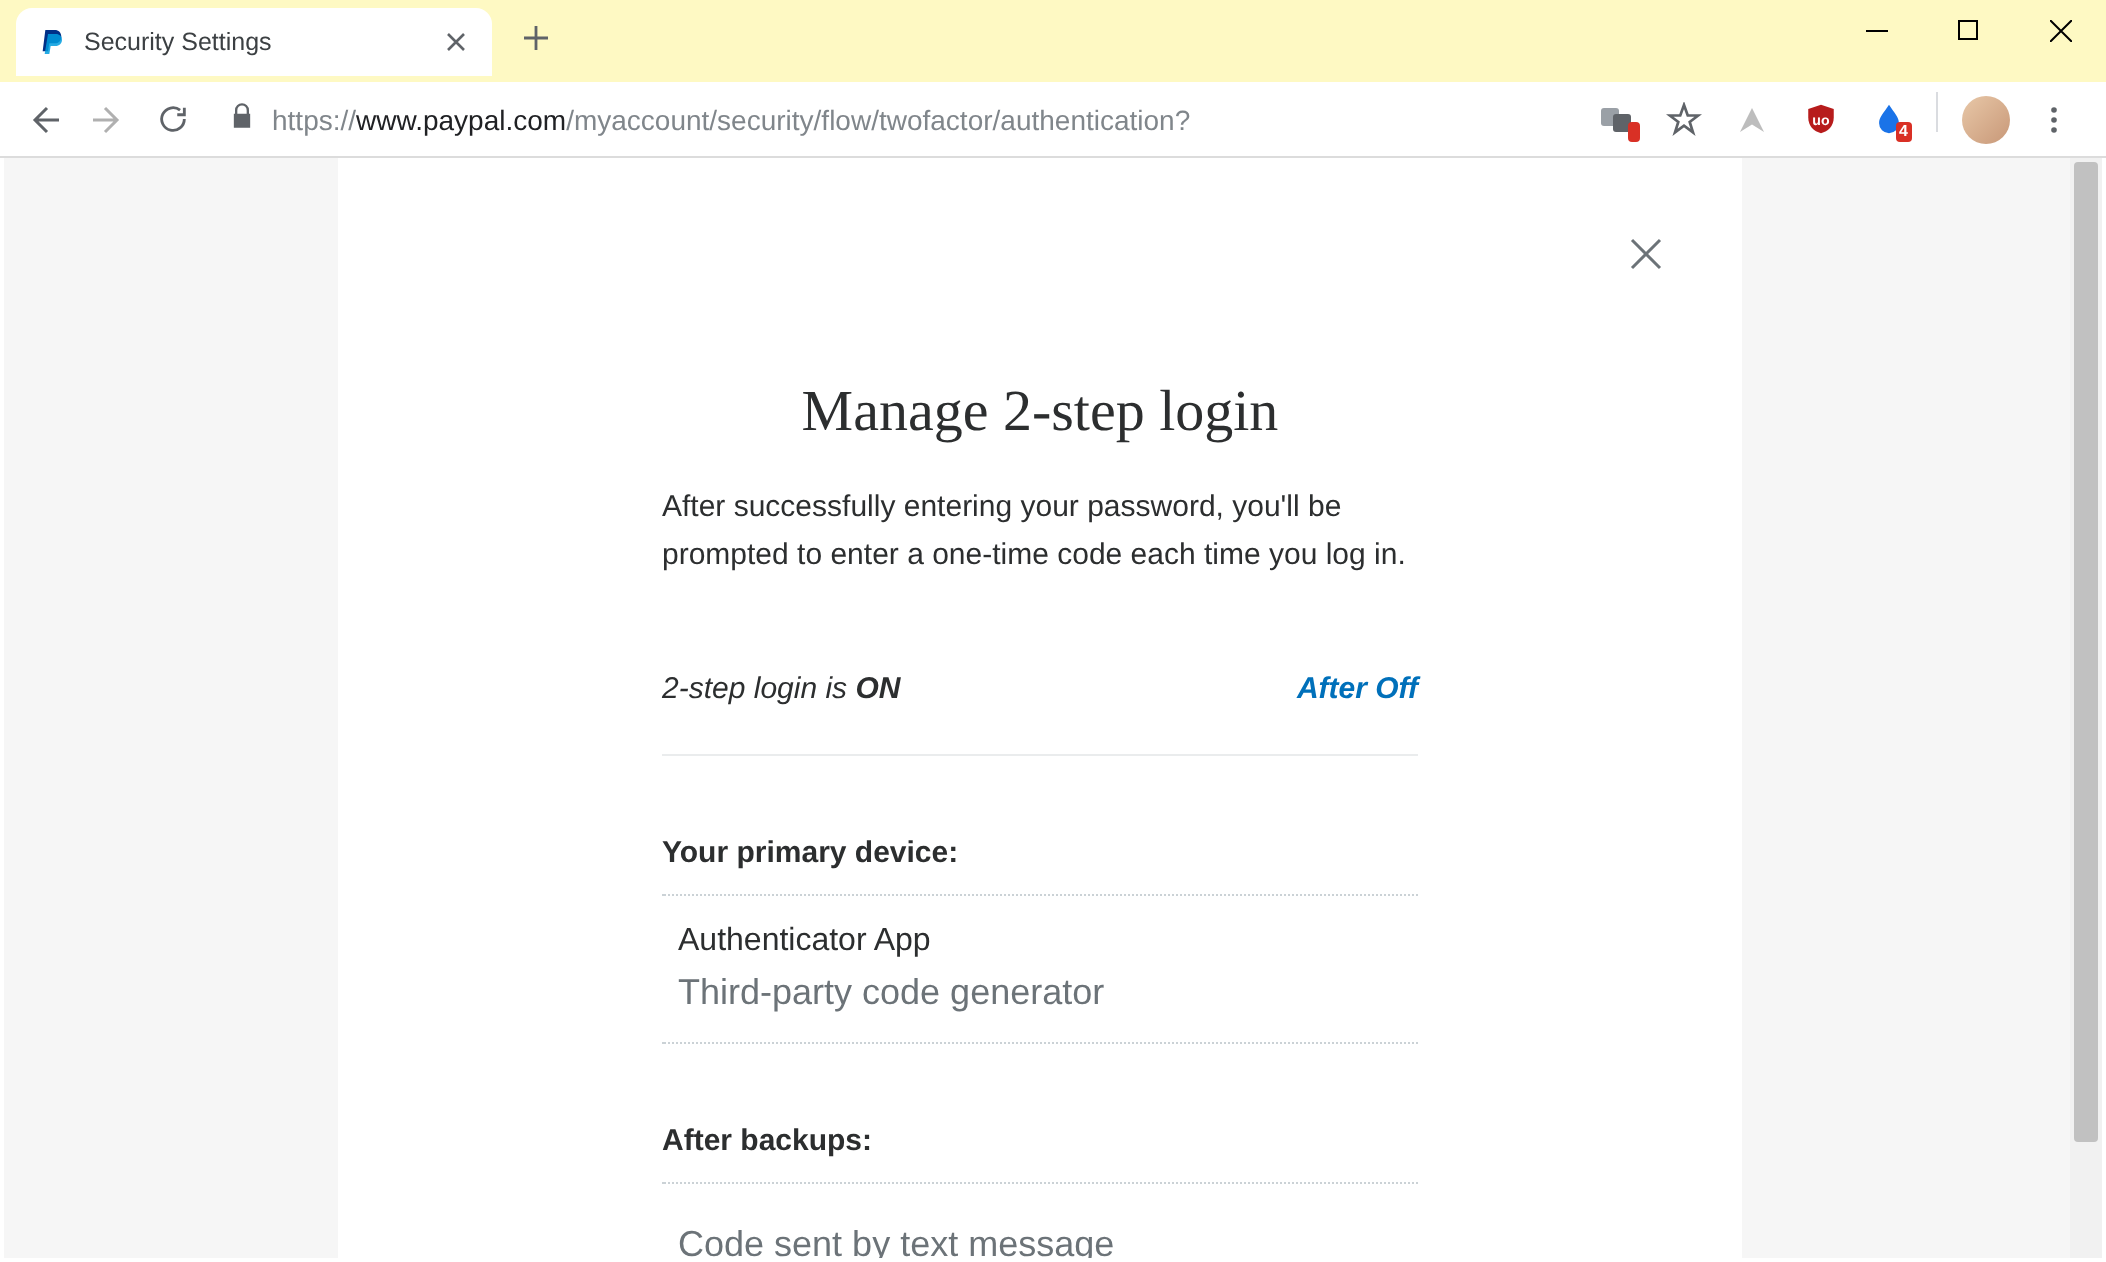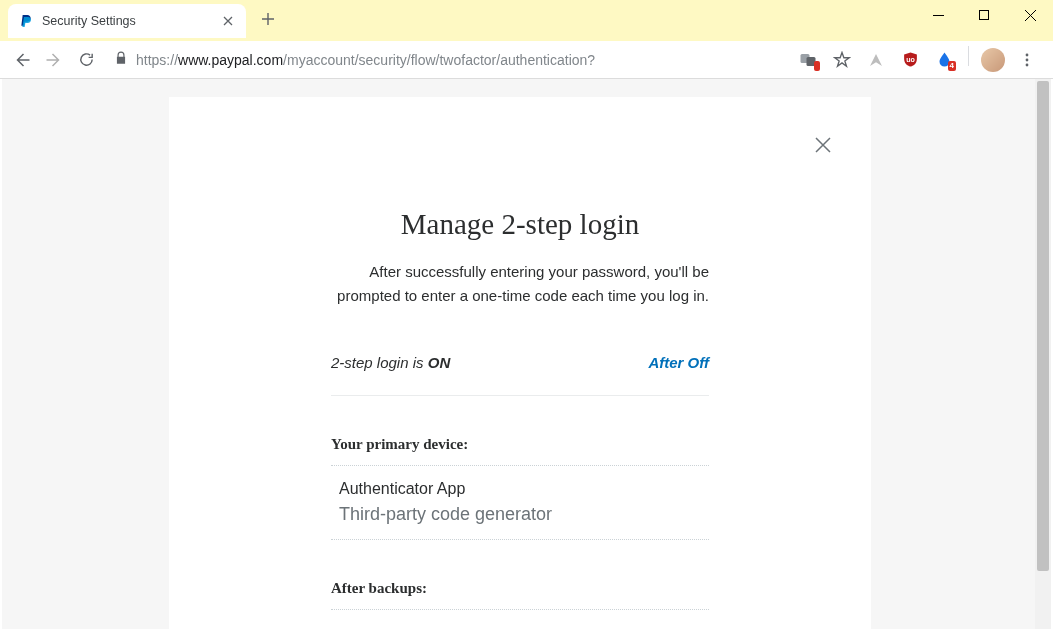--- a/index.html
+++ b/index.html
@@ -26,29 +26,29 @@
     .ext-icon { width:28px; height:28px; display:flex; align-items:center; justify-content:center; position:relative; cursor:pointer;}
     .ext-badge { position:absolute; bottom:3px; right:2px; background:#d93025; color:#fff; font-size:8px; font-weight:bold; padding:0 2px; border-radius:2px; line-height:10px;}
     .avatar { width:24px; height:24px; border-radius:50%; background:linear-gradient(135deg,#e8c8a8,#c89878); }
     .divider-v { width:1px; height:20px; background:#dadce0; margin:0 4px; }
     
     .viewport { position:absolute; top:79px; left:2px; right:2px; bottom:2px; background:#f6f6f6; }
     .viewport-inner { position:absolute; inset:0; overflow:hidden; }
     .scrollbar-track { position:absolute; right:0; top:0; bottom:0; width:16px; background:#f1f1f1; }
     .scrollbar-thumb { position:absolute; right:2px; top:2px; width:12px; height:490px; background:#c1c1c1; border-radius:2px; }
     
-    .page-card { position:absolute; left:167px; top:18px; width:702px; bottom:0; background:#fff; }
+    .page-card { position:absolute; left:167px; top:0; width:702px; bottom:0; background:#fff; }
     .modal-close { position:absolute; top:36px; right:36px; width:24px; height:24px; display:flex; align-items:center; justify-content:center; color:#6c7378; cursor:pointer;}
     .content { width:378px; margin:110px auto 0; color:#2c2e2f; }
     h1 { font-family:Georgia, "Times New Roman", serif; font-weight:400; font-size:29px; text-align:center; color:#2c2e2f; line-height:1.2; }
-    .subtitle { text-align:right; font-size:15px; line-height:1.6; margin-top:18px; color:#2c2e2f; }
+    .subtitle { text-align:left; font-size:15px; line-height:1.6; margin-top:18px; color:#2c2e2f; }
     .status-row { display:flex; justify-content:space-between; align-items:center; margin-top:46px; font-size:15px; padding-bottom:24px; border-bottom:1px solid #eaeced;font-style:italic;}
     .status-label .on { font-weight:700; }
     .turnoff { color:#0070ba; font-weight:700; cursor:pointer;}
-    .section-title { font-weight:700; font-size:15px; margin-top:40px; padding-bottom:12px; color:#2c2e2f;font-family:Liberation Serif, serif; }
+    .section-title { font-weight:700; font-size:15px; margin-top:40px; padding-bottom:12px; color:#2c2e2f; }
     .dotted-top { border-top:1px dotted #cbd2d6; }
     .dotted-bottom { border-bottom:1px dotted #cbd2d6; }
     .device-block { padding:14px 0 14px 8px; }
     .device-name { font-size:16px; color:#2c2e2f; }
     .device-sub { font-size:18px; color:#6c7378; margin-top:6px; }
   </style>
 </head>
 <body>
 
 <div class="titlebar">

